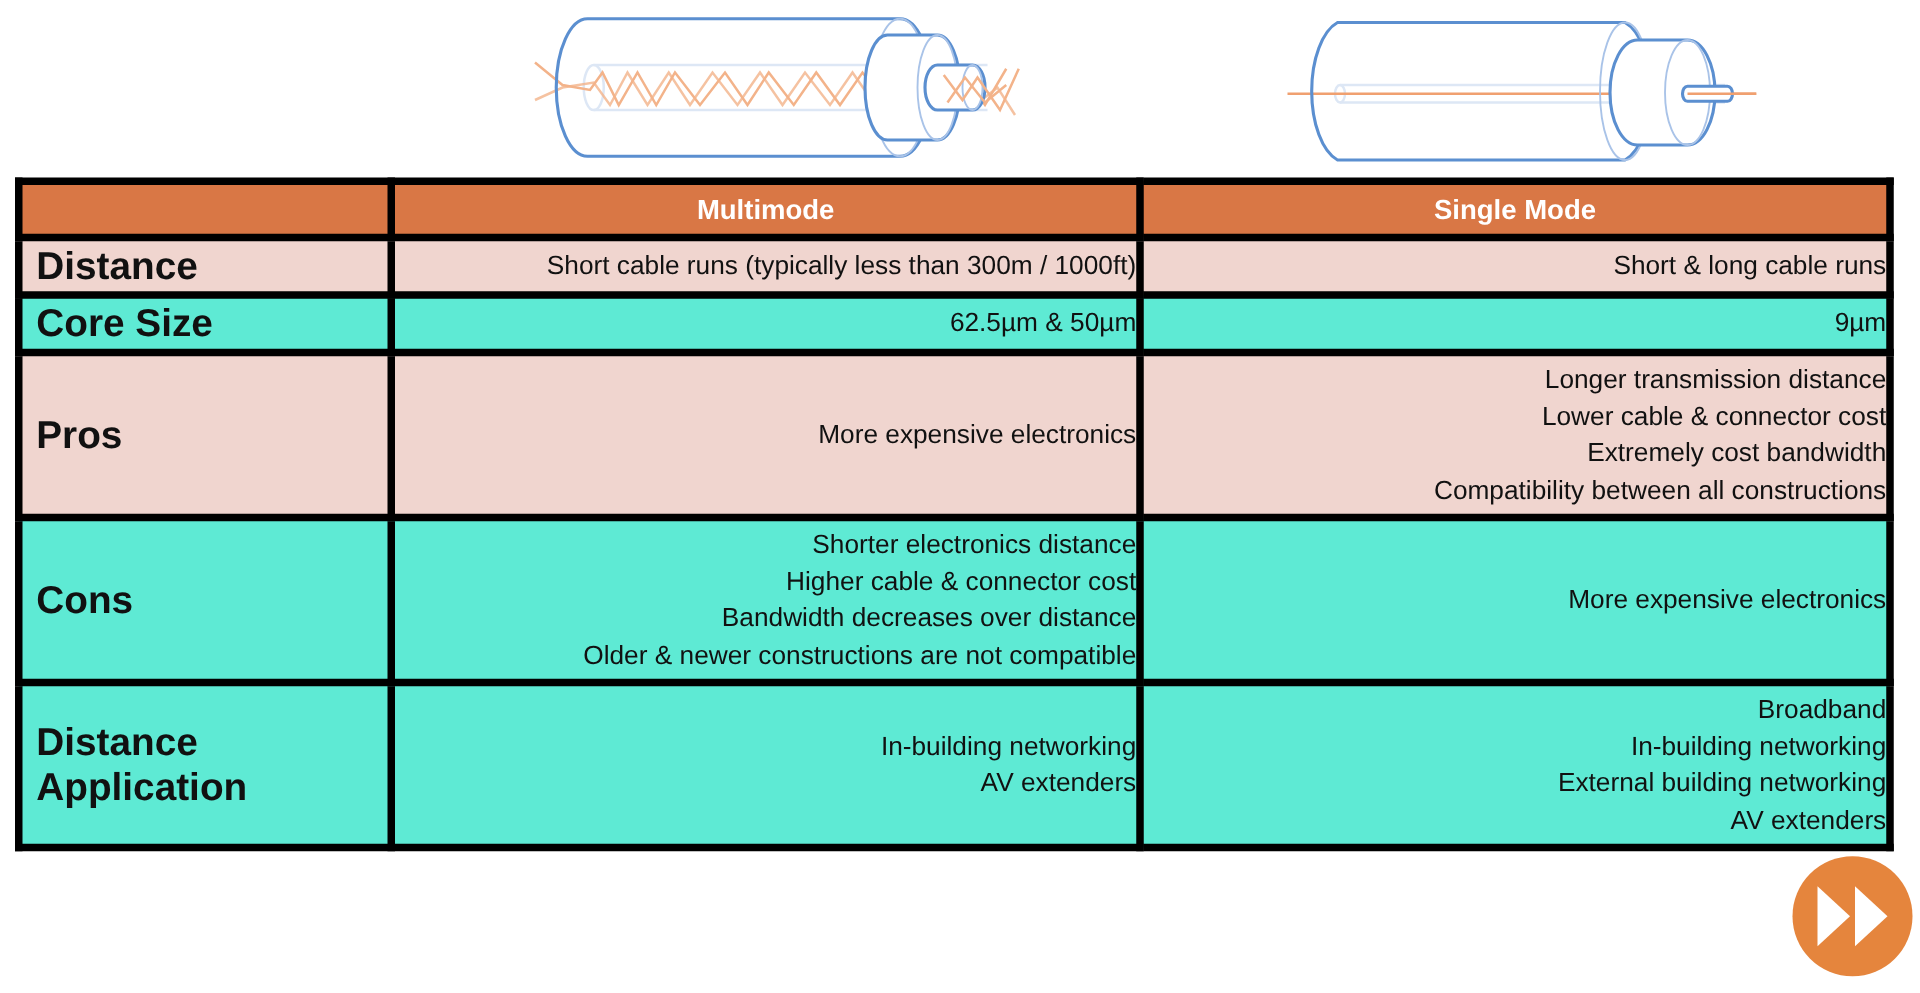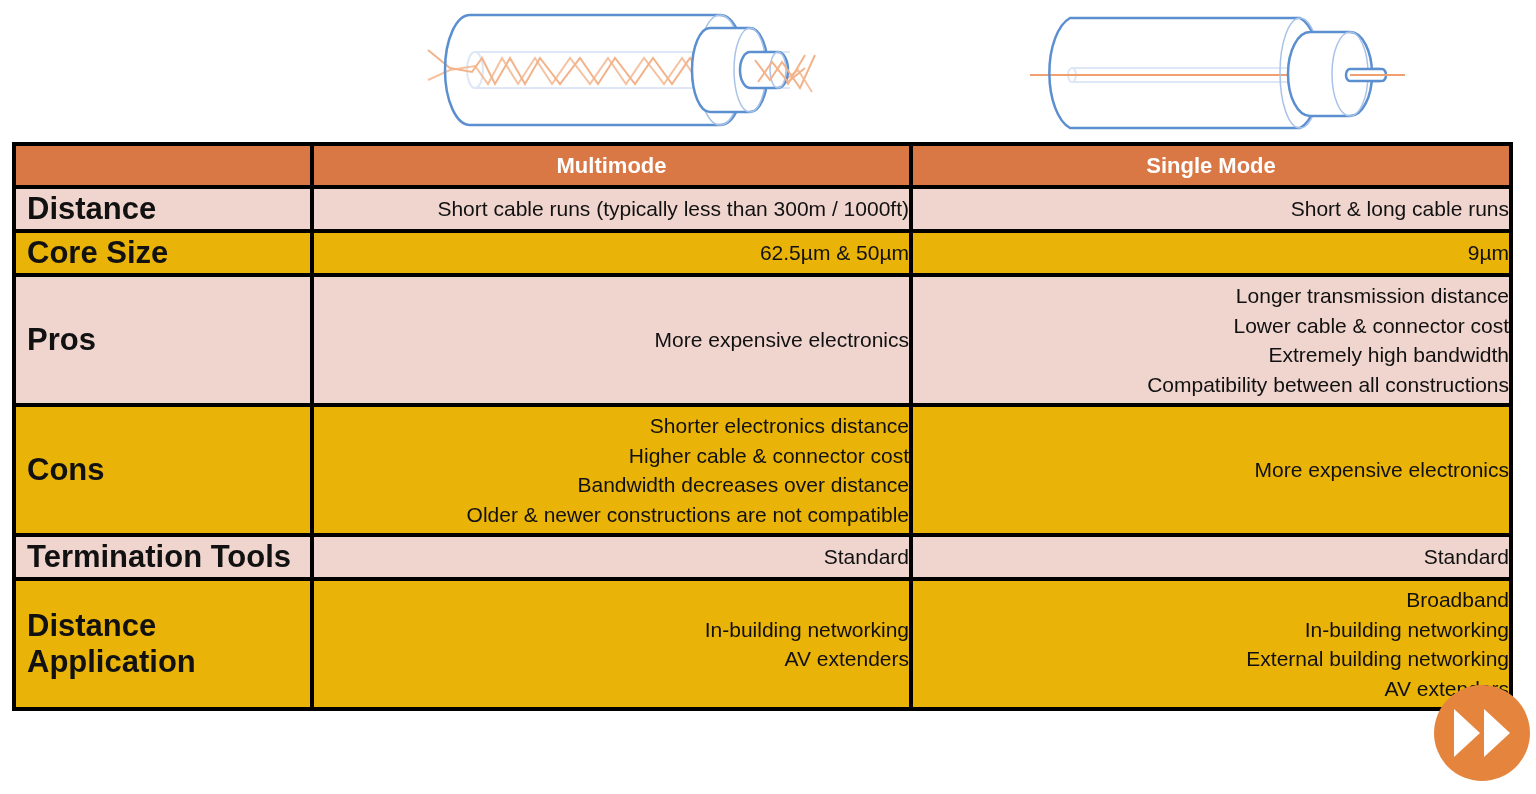--- a/index.html
+++ b/index.html
@@ -29,35 +29,35 @@
       top: 142px;
       width: 1497px;
       border-collapse: collapse;
       table-layout: fixed;
     }
     table.compare col.c1 { width: 298px; }
     table.compare col.c2 { width: 599px; }
     table.compare col.c3 { width: 600px; }
 
     table.compare th, table.compare td {
-      border: 4px solid #000000;
+      border: 6px solid #000000;
       padding: 0;
       vertical-align: middle;
       color: #111111;
     }
     table.compare thead th {
       background: #D97745;
       color: #ffffff;
       font-weight: bold;
       font-size: 22px;
       height: 39px;
       text-align: center;
     }
     table.compare tbody tr.odd td { background: #F0D5CF; }
-    table.compare tbody tr.even td { background: #eab308; }
+    table.compare tbody tr.even td { background: #5eead4; }
 
     td.rowlabel {
       font-weight: bold;
       font-size: 31px;
       text-align: left;
       padding-left: 11px !important;
     }
     td.val {
       text-align: right;
       font-size: 21px;
@@ -162,47 +162,38 @@
       </tr>
 
       <tr class="odd h-tall">
         <td class="rowlabel">Pros</td>
         <td class="val">
           <span class="line">More expensive electronics</span>
         </td>
         <td class="val">
           <span class="line">Longer transmission distance</span>
           <span class="line">Lower cable &amp; connector cost</span>
-          <span class="line">Extremely high bandwidth</span>
+          <span class="line">Extremely cost bandwidth</span>
           <span class="line">Compatibility between all constructions</span>
         </td>
       </tr>
 
       <tr class="even h-tall">
         <td class="rowlabel">Cons</td>
         <td class="val">
           <span class="line">Shorter electronics distance</span>
           <span class="line">Higher cable &amp; connector cost</span>
           <span class="line">Bandwidth decreases over distance</span>
           <span class="line">Older &amp; newer constructions are not compatible</span>
         </td>
         <td class="val">
           <span class="line">More expensive electronics</span>
         </td>
       </tr>
 
-      <tr class="odd h-short">
-        <td class="rowlabel">Termination Tools</td>
-        <td class="val">
-          <span class="line">Standard</span>
-        </td>
-        <td class="val">
-          <span class="line">Standard</span>
-        </td>
-      </tr>
 
       <tr class="even h-tall">
         <td class="rowlabel">Distance Application</td>
         <td class="val">
           <span class="line">In-building networking</span>
           <span class="line">AV extenders</span>
         </td>
         <td class="val">
           <span class="line">Broadband</span>
           <span class="line">In-building networking</span>

